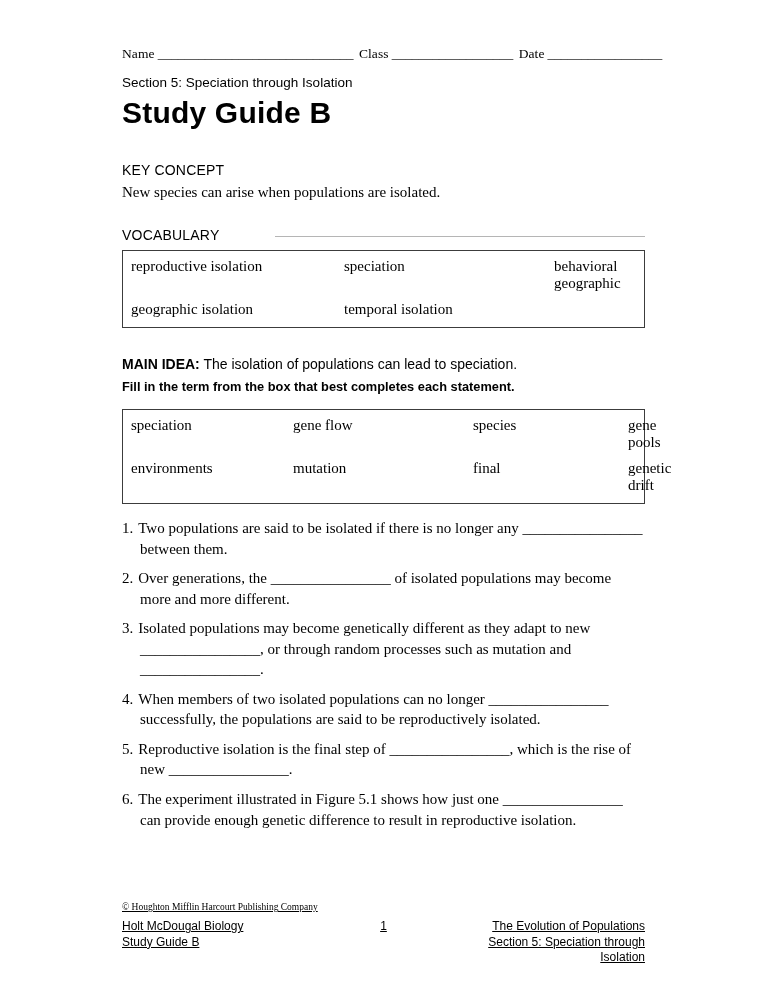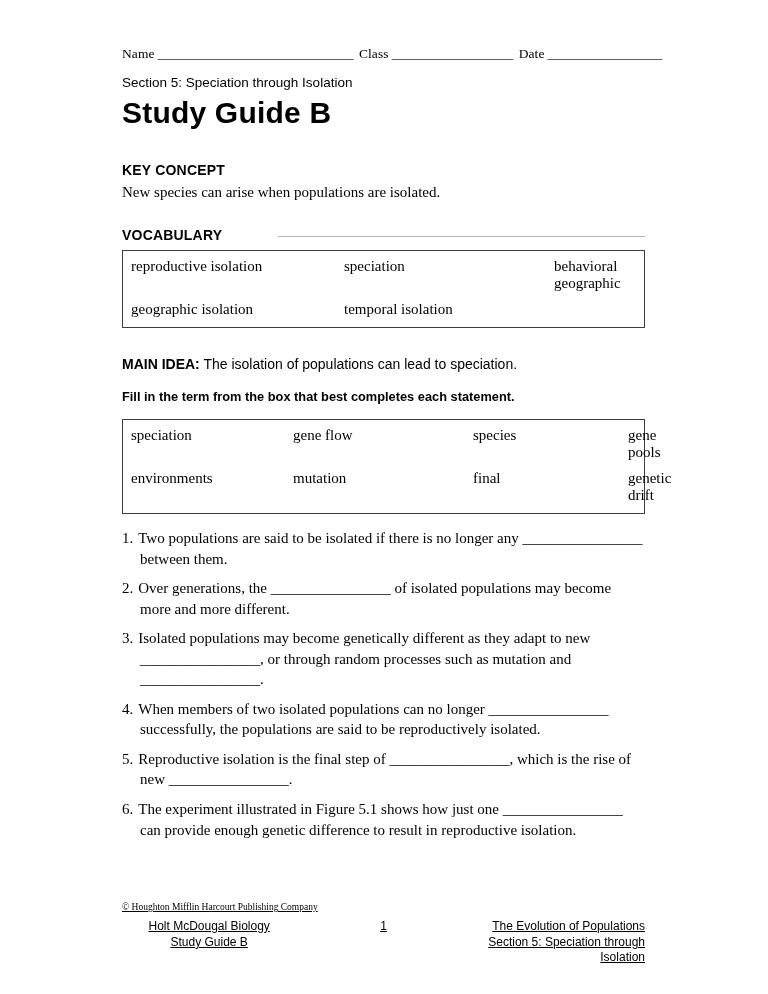--- a/index.html
+++ b/index.html
@@ -32,21 +32,21 @@
   .doc-title {
     margin-top:6px;
     font-family:"Liberation Sans", sans-serif;
     font-size:30px;
     font-weight:bold;
     letter-spacing:0.2px;
   }
   .h-sans {
     font-family:"Liberation Sans", sans-serif;
     font-size:14px;
-    font-weight:bold;
+    font-weight:normal;
     letter-spacing:0.2px;
   }
   .key-concept-heading { margin-top:32px; }
   .key-concept-text {
     margin-top:6px;
     font-size:15px;
   }
   .vocab-heading-row {
     margin-top:26px;
     display:flex;
@@ -78,21 +78,21 @@
     grid-template-columns:122px 140px 115px auto;
     row-gap:9px;
   }
   .main-idea {
     margin-top:28px;
     font-family:"Liberation Sans", sans-serif;
     font-size:14px;
   }
   .main-idea .mi-label { font-weight:bold; }
   .instruction {
-    margin-top:17px;
+    margin-top:7px;
     font-family:"Liberation Sans", sans-serif;
     font-size:12.8px;
     font-weight:bold;
   }
   .bank-box { margin-top:15px; }
   .questions { margin-top:14px; }
   .q {
     font-size:15px;
     line-height:1.37;
     padding-left:18px;
@@ -108,21 +108,21 @@
   .copyright {
     font-size:9.5px;
     margin-bottom:7px;
   }
   .footer-row {
     display:flex;
     font-family:"Liberation Sans", sans-serif;
     font-size:12px;
     line-height:1.3;
   }
-  .footer-left { flex:1; text-align:center; }
+  .footer-left { flex:1; text-align:left; }
   .footer-center { flex:1; text-align:center; }
   .footer-right { flex:1; text-align:right; }
 </style>
 </head>
 <body>
 
 <div class="page">
 
   <div class="nameline">
     <span class="grp"><span class="lbl">Name</span><span class="blank">_____________________________</span></span>

